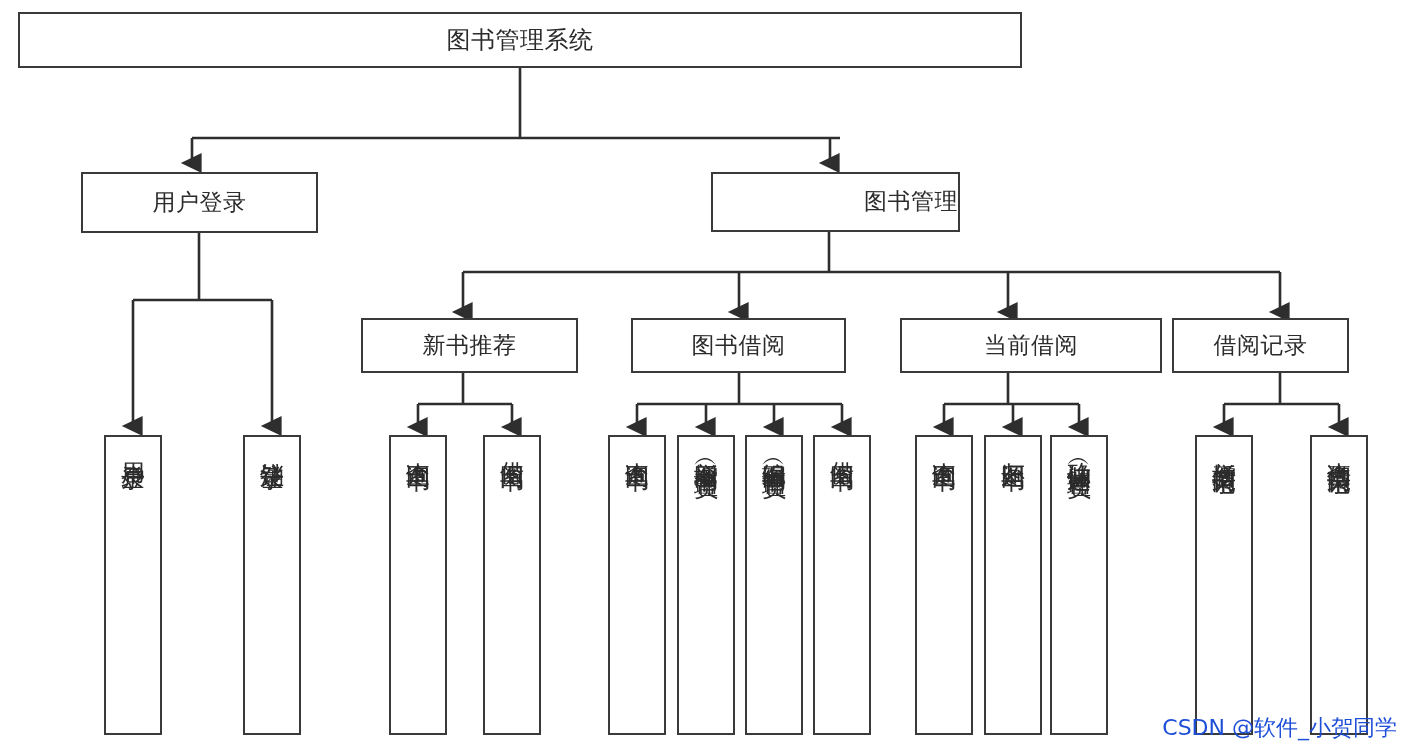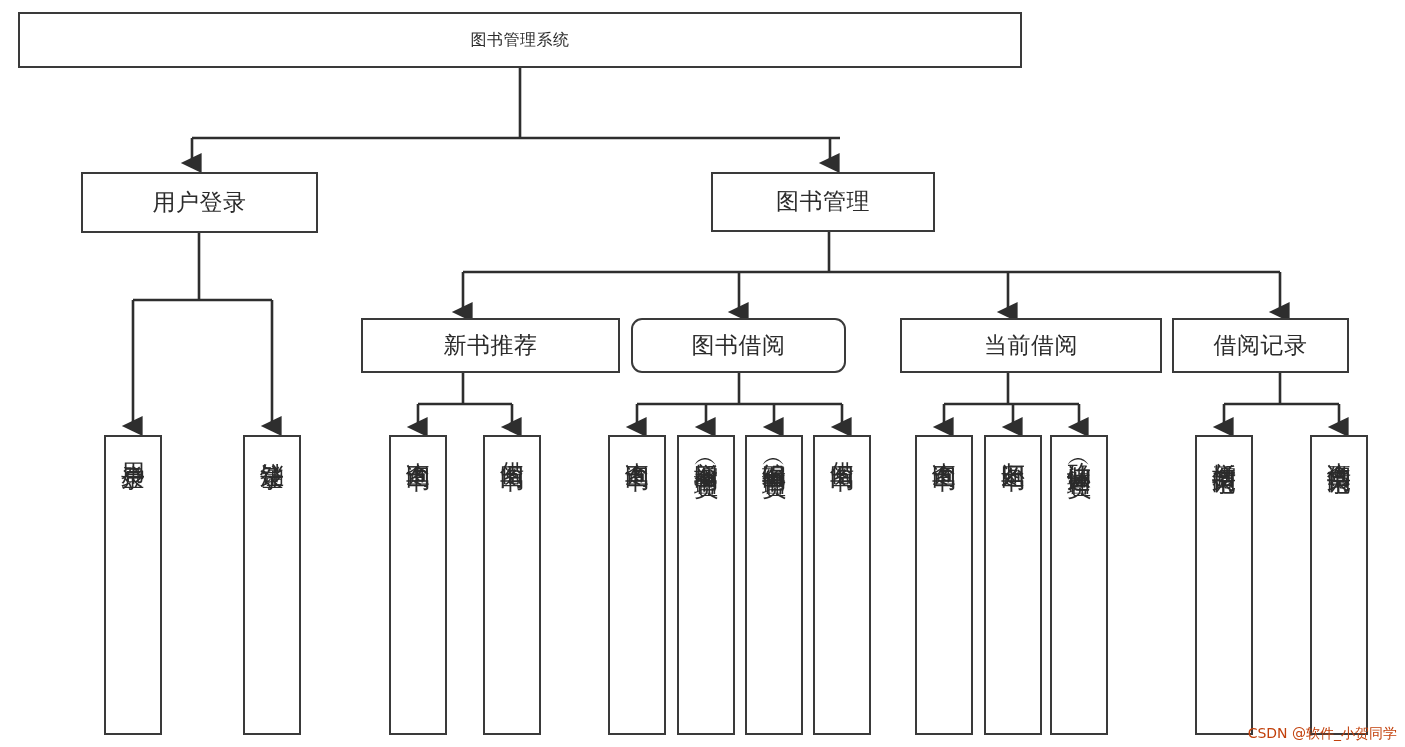--- a/index.html
+++ b/index.html
@@ -39,42 +39,42 @@
     text-align: center;
     line-height: 1.18;
     white-space: nowrap;
   }
   
   .node.horiz .label {
     font-size: 23px;
     letter-spacing: 0.5px;
   }
   .node.title .label {
-    font-size: 16px;
+    font-size: 24px;
   }
   
   .node.vert {
     align-items: flex-start;
     justify-content: center;
     padding-top: 6px;
   }
   .node.vert .label {
     writing-mode: vertical-rl;
     text-orientation: upright;
     font-size: 24px;
     line-height: 1.0;
     letter-spacing: 2px;
     white-space: nowrap;
   }
   #watermark {
     position: absolute;
     right: 8px;
     bottom: 4px;
-    font-size: 14px;
-    color: #c2410c;
+    font-size: 22px;
+    color: #1d4ed8;
     font-family: "DejaVu Sans", "Liberation Sans", sans-serif;
     white-space: nowrap;
     pointer-events: none;
   }
 </style>
 </head>
 <body>
 
 <div id="diagram-root">
 
@@ -129,29 +129,29 @@
   </svg>
 
   <div class="node horiz title" style="left:18px; top:12px; width:1004px; height:56px;">
     <span class="label">图书管理系统</span>
   </div>
 
   <div class="node horiz" style="left:81px; top:172px; width:237px; height:61px;">
     <span class="label">用户登录</span>
   </div>
 
-  <div class="node horiz" style="left:711px; top:172px; width:224px; height:60px;">
+  <div class="node horiz" style="left:711px; top:172px; width:249px; height:60px;justify-content:flex-end;">
     <span class="label">图书管理</span>
   </div>
 
-  <div class="node horiz" style="left:361px; top:318px; width:259px; height:55px;">
+  <div class="node horiz" style="left:361px; top:318px; width:217px; height:55px;">
     <span class="label">新书推荐</span>
   </div>
 
-  <div class="node horiz" style="left:631px; top:318px; width:215px; height:55px;border-radius:11px;">
+  <div class="node horiz" style="left:631px; top:318px; width:215px; height:55px;">
     <span class="label">图书借阅</span>
   </div>
 
   <div class="node horiz" style="left:900px; top:318px; width:262px; height:55px;">
     <span class="label">当前借阅</span>
   </div>
 
   <div class="node horiz" style="left:1172px; top:318px; width:177px; height:55px;">
     <span class="label">借阅记录</span>
   </div>

